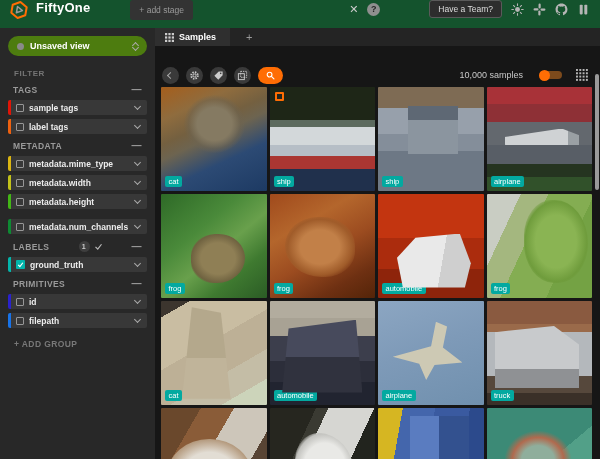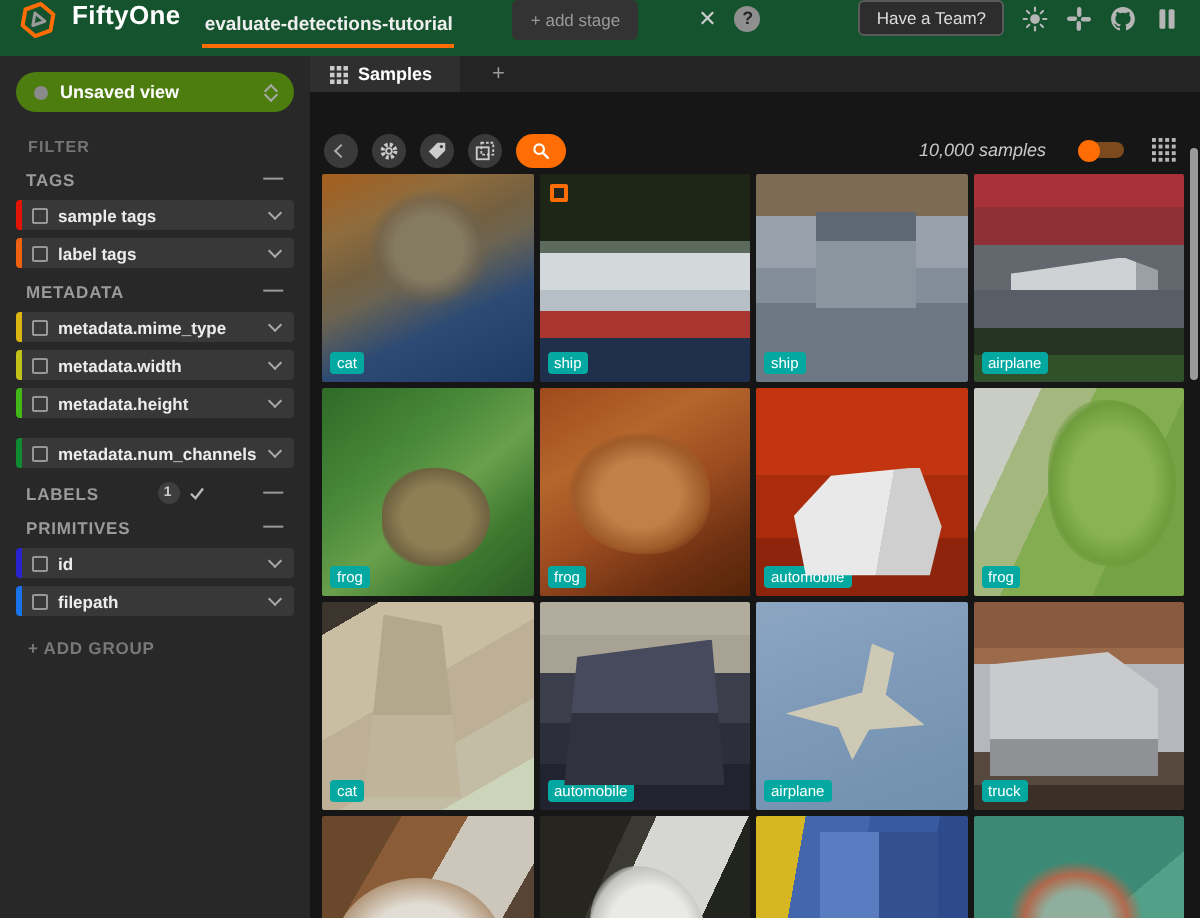--- a/index.html
+++ b/index.html
@@ -43,21 +43,21 @@
   .field-label { color:#ececec; font-size:8.5px; font-weight:bold; flex:1; white-space:nowrap; overflow:hidden; }
   .add-group { color:#787878; font-size:8.5px; font-weight:bold; letter-spacing:.4px; margin:11px 14px; cursor:pointer; }
 
   
   .main { flex:1; display:flex; flex-direction:column; background:#161616; position:relative; min-width:0; }
   .tabbar { height:18px; background:#242424; display:flex; align-items:stretch; }
   .tab { background:#2f2f2f; display:flex; align-items:center; gap:5px; padding:0 14px 0 10px; cursor:pointer; }
   .tab-icon { width:9px; height:9px; }
   .tab-label { color:#fff; font-size:9px; font-weight:bold; }
   .plus-tab { color:#9a9a9a; font-size:11px; display:flex; align-items:center; padding:0 16px; cursor:pointer; }
-  .toolbar { height:40px; display:flex; align-items:center; gap:7px; padding:18px 12px 0 7px;font-style:italic; }
+  .toolbar { height:40px; display:flex; align-items:center; gap:7px; padding:18px 12px 0 7px; }
   .tool-btn { width:17px; height:17px; border-radius:50%; background:#3a3a3a; display:flex; align-items:center; justify-content:center; cursor:pointer; flex-shrink:0; }
   .tool-btn svg { width:11px; height:11px; }
   .tool-btn.search-active { background:#ff6d04; width:25px; border-radius:9px; }
   .samples-count { margin-left:auto; color:#c9c9c9; font-size:9px; }
   .toggle { width:22px; height:8px; background:#7c4a1c; border-radius:4px; position:relative; margin:0 7px 0 10px; cursor:pointer; }
   .toggle-knob { width:11px; height:11px; border-radius:50%; background:#ff6d04; position:absolute; left:-1px; top:-1.5px; }
   .gridsize-icon { width:12px; height:12px; cursor:pointer; }
 
   
   .grid { flex:1; display:grid; grid-template-columns:repeat(4,1fr); grid-auto-rows:104px; gap:3px; padding:1px 8px 0 6px; overflow:hidden; align-content:start; }
@@ -103,21 +103,20 @@
 <body>
 
 <div class="header">
   <svg class="logo" viewBox="0 0 24 24">
     <g transform="rotate(10 12 12)">
       <path d="M12 2.2 L20.5 7.1 V16.9 L12 21.8 L3.5 16.9 V7.1 Z" fill="none" stroke="#ff6d04" stroke-width="2.4" stroke-linejoin="round"></path>
       <path d="M9.5 8.2 L16.2 12 L9.5 15.8 Z" fill="none" stroke="#9a9a9a" stroke-width="1.8" stroke-linejoin="round"></path>
     </g>
   </svg>
   <div class="brand">FiftyOne</div>
-  <div class="dataset">evaluate-detections-tutorial</div>
   <div class="add-stage">+ add stage</div>
   <div class="header-right">
     <span class="close-x">✕</span>
     <span class="help-circle">?</span>
     <span class="have-team">Have a Team?</span>
     <svg class="hicon" viewBox="0 0 24 24">
       <circle cx="12" cy="12" r="4.5" fill="#b5b5b5"></circle>
       <g stroke="#b5b5b5" stroke-width="2" stroke-linecap="round">
         <path d="M12 1.5v3M12 19.5v3M1.5 12h3M19.5 12h3M4.6 4.6l2.1 2.1M17.3 17.3l2.1 2.1M19.4 4.6l-2.1 2.1M6.7 17.3l-2.1 2.1"></path>
       </g>
@@ -194,20 +193,29 @@
     </div>
 
     <div class="section-header">
       <span>LABELS</span>
       <span class="count-badge">1</span>
       <svg class="check-glyph" viewBox="0 0 12 12">
         <path d="M2 6.5 L5 9.5 L10 3" fill="none" stroke="#bbb" stroke-width="1.6"></path>
       </svg>
       <span class="minus">—</span>
     </div>
+    <div class="field-row" style="border-left-color: rgb(3, 181, 171);">
+      <span class="checkbox checked" style="background-color: rgb(3, 181, 171);">
+        <svg viewBox="0 0 12 12">
+            <path d="M2 6.5 L5 9.5 L10 3" fill="none" stroke="#fff" stroke-width="2"></path>
+          </svg>
+      </span>
+      <span class="field-label">ground_truth</span>
+      <span class="chev down"></span>
+    </div>
 
     <div class="section-header">
       <span>PRIMITIVES</span>
       <span class="minus">—</span>
     </div>
     <div class="field-row" style="border-left-color: rgb(42, 34, 204);">
       <span class="checkbox"></span>
       <span class="field-label">id</span>
       <span class="chev down"></span>
     </div>

